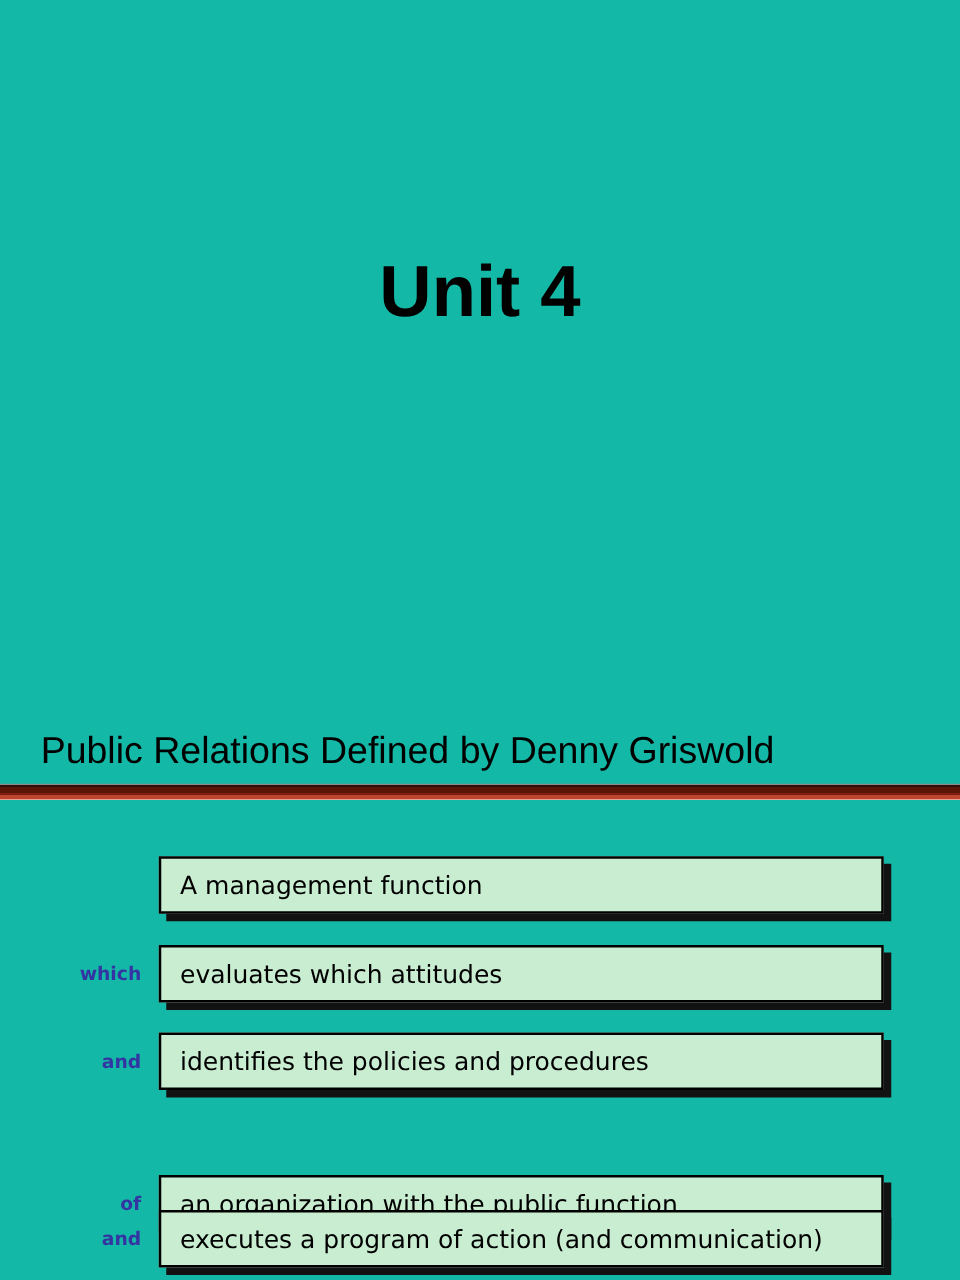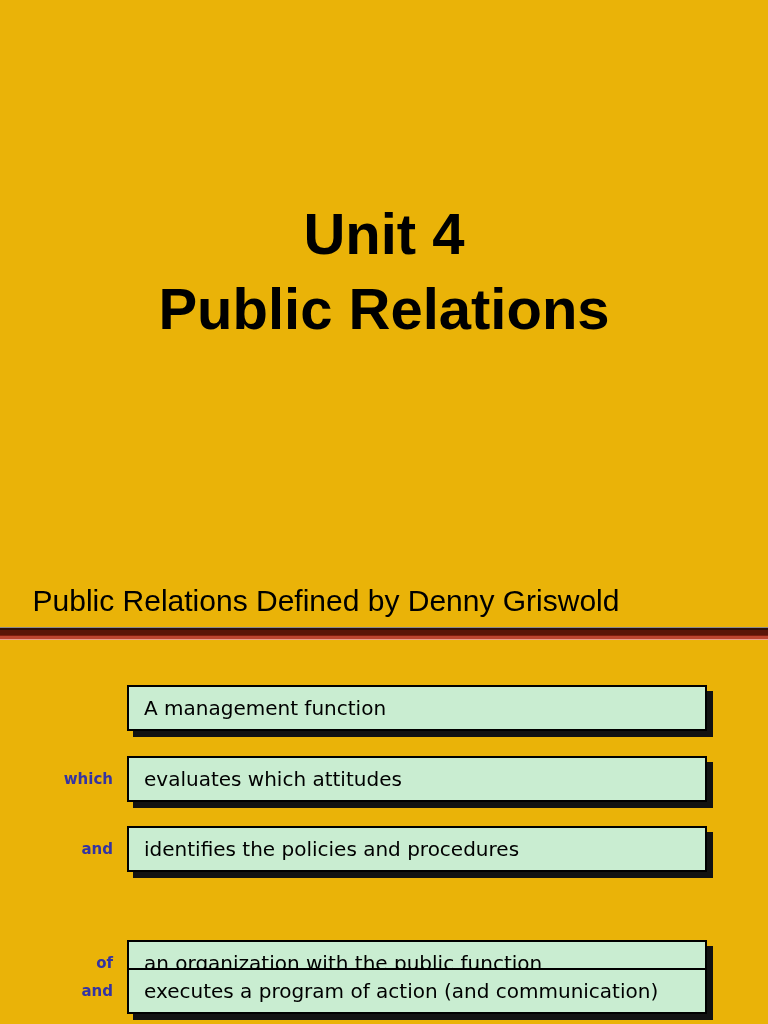--- a/index.html
+++ b/index.html
@@ -8,21 +8,21 @@
     background: #ffffff;
     width: 768px;
     height: 1024px;
     overflow: hidden;
     font-family: "Liberation Sans", sans-serif;
   }
   .page {
     position: relative;
     width: 768px;
     height: 1024px;
-    background: #eab308;
+    background: #14b8a6;
   }
 
   
   .deck-title {
     position: absolute;
     top: 196px;
     left: 0;
     width: 768px;
     text-align: center;
     font-family: "Liberation Sans", sans-serif;
@@ -104,21 +104,20 @@
   .row4 { top: 940px; }
   .row5 { top: 968px; }
 </style>
 </head>
 <body>
 
 <div class="page">
 
   <div class="deck-title">
     <div>Unit 4</div>
-    <div>Public Relations</div>
   </div>
 
   <div class="slide2-title">Public Relations Defined by Denny Griswold</div>
   <div class="divider-real"></div>
 
   <div class="row row1">
     <span class="connector"></span>
     <div class="defbox">
       <span>A management function</span>
     </div>

